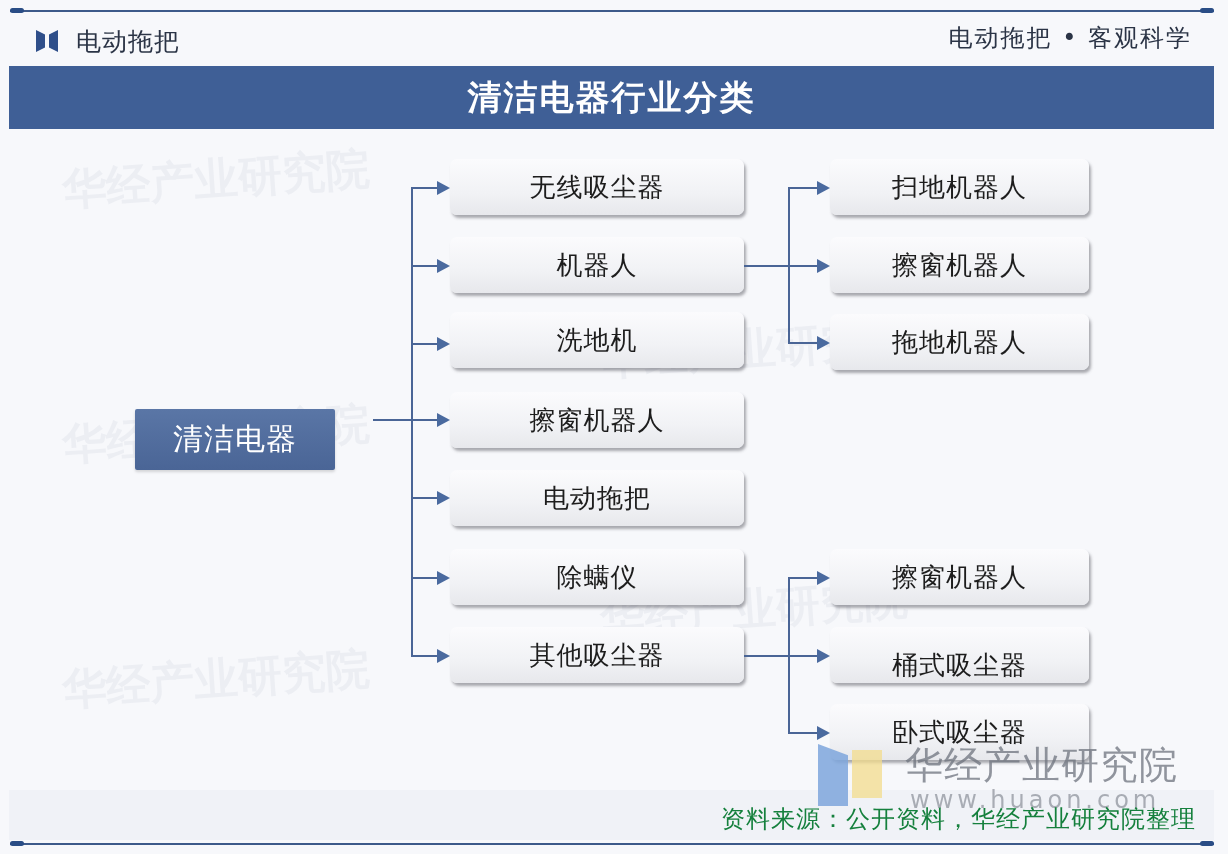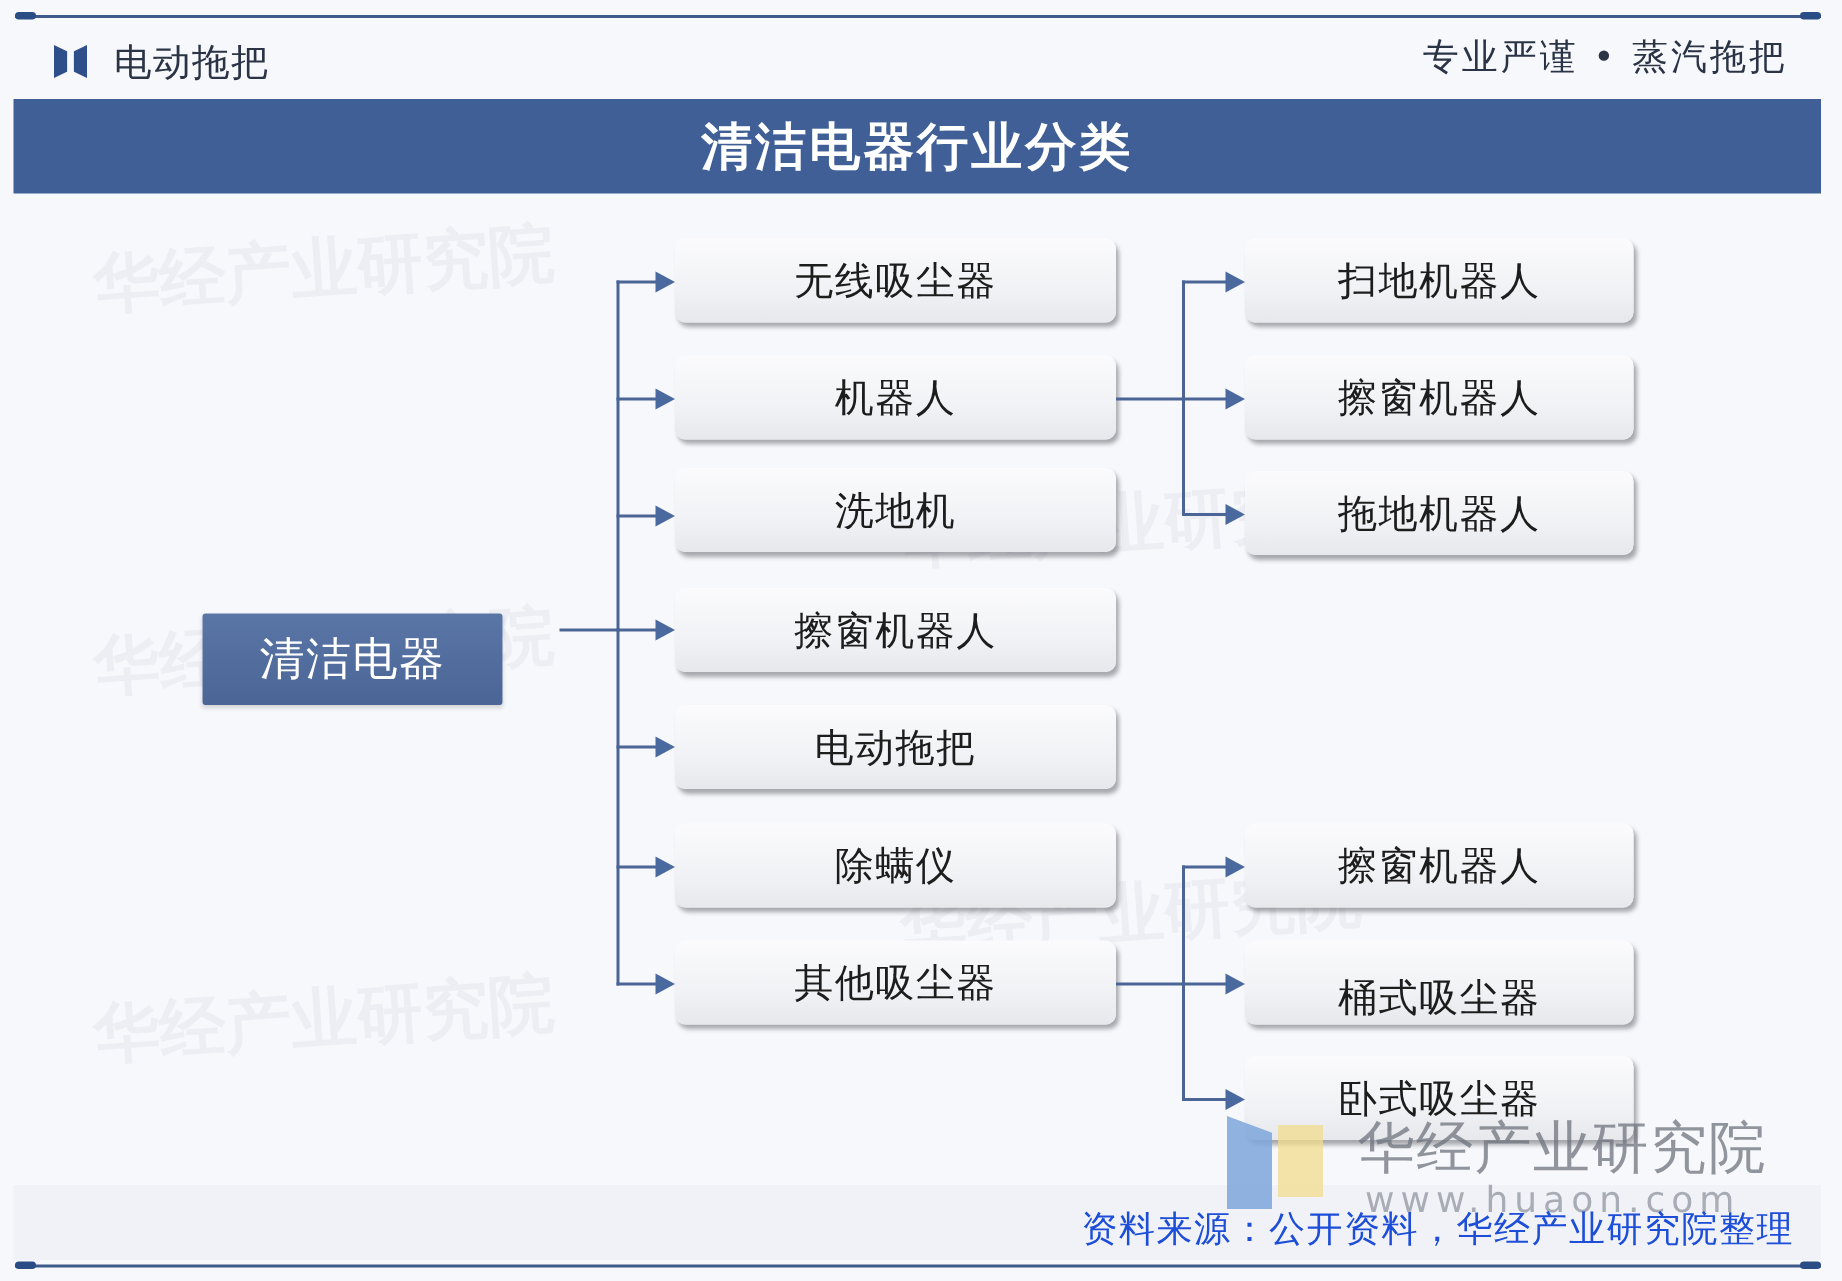--- a/index.html
+++ b/index.html
@@ -52,35 +52,35 @@
   .vline { position:absolute; width:2px; background:#4a6596; }
   .hline { position:absolute; height:2px; background:#4a6596; }
   .arrow { position:absolute; width:0; height:0; border-top:7px solid transparent; border-bottom:7px solid transparent; border-left:13px solid #4a6a9f; }
 
   .footer-band { position:absolute; left:9px; top:790px; width:1205px; height:50px; background:rgba(235,238,245,0.6); }
   .footer-wm-logo { position:absolute; left:818px; top:744px; width:66px; height:62px; }
   .footer-wm-logo .b { position:absolute; left:0; top:0; width:30px; height:62px; background:#7ea6dc; opacity:0.85; clip-path:polygon(0 0,100% 18%,100% 100%,0 100%); }
   .footer-wm-logo .y { position:absolute; left:34px; top:6px; width:30px; height:48px; background:#f3dc8c; opacity:0.75; }
   .footer-wm-text { position:absolute; left:905px; top:740px; font-size:38px; color:rgba(110,115,125,0.75); letter-spacing:1px; }
   .footer-wm-url { position:absolute; left:910px; top:786px; font-size:24px; color:rgba(110,115,125,0.55); letter-spacing:4px; }
-  .source { position:absolute; right:32px; top:803px; font-size:24px; color:#1d4ed8; letter-spacing:1px; }
+  .source { position:absolute; right:32px; top:803px; font-size:24px; color:#15803d; letter-spacing:1px; }
 </style>
 </head>
 <body>
 
 <div class="top-rule"></div>
 
 <div class="brand">
   <div class="brand-logo">
     <span class="l"></span>
       <span class="r"></span>
   </div>
   <span class="brand-name">电动拖把</span>
 </div>
-<div class="slogan">专业严谨 • 蒸汽拖把</div>
+<div class="slogan">电动拖把 • 客观科学</div>
 
 <div class="title-bar">
   <span class="title-text">清洁电器行业分类</span>
 </div>
 
 <div class="watermark" style="left:62px; top:150px;">华经产业研究院</div>
 <div class="watermark" style="left:62px; top:405px;">华经产业研究院</div>
 <div class="watermark" style="left:62px; top:650px;">华经产业研究院</div>
 <div class="watermark" style="left:600px; top:580px;">华经产业研究院</div>
 <div class="watermark" style="left:600px; top:320px;">华经产业研究院</div>

